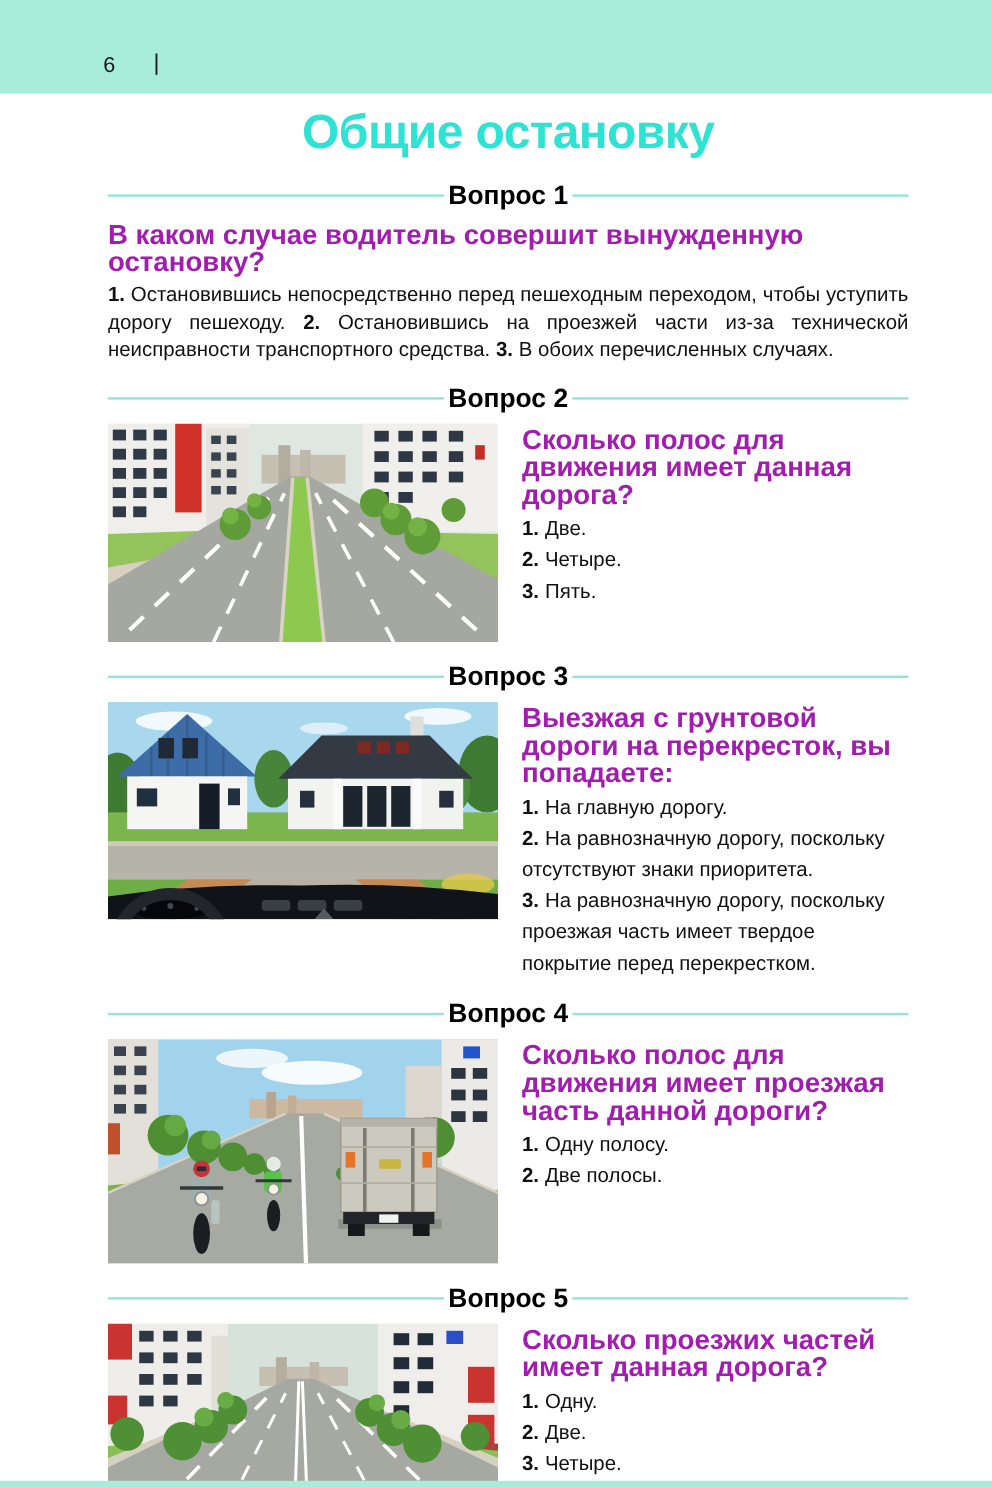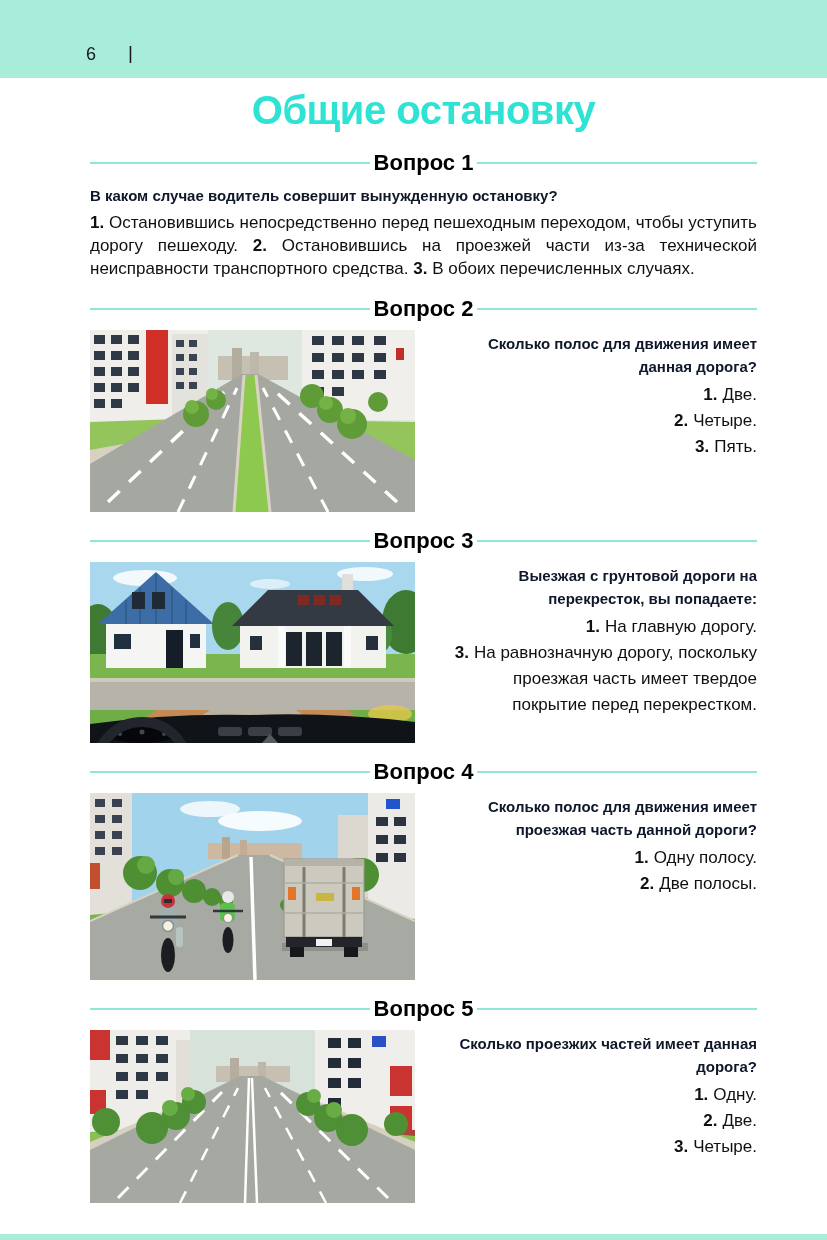--- a/index.html
+++ b/index.html
@@ -34,29 +34,29 @@
     color:#2ee3d3; letter-spacing:-0.5px;
   }
   .qheader { display:flex; align-items:center; gap:4px; margin:0 0 8px 0; }
   .qheader .rule { flex:1; height:2px; background:#8fe6d9; }
   .qlabel { font-size:22px; font-weight:bold; color:#000; white-space:nowrap; }
 
   .qsec { margin-top:0; }
   .qsec + .qsec { margin-top:16px; }
 
   .redq {
-    color:#0f172a; font-weight:bold;
-    font-size:15px; line-height:23px; margin:2px 0 4px 0;
+    color:#a21caf; font-weight:bold;
+    font-size:23px; line-height:23px; margin:2px 0 4px 0;
   }
   .qbody {
     font-size:17px; line-height:23px; text-align:justify; margin:0;
   }
   .qbody b { font-weight:bold; }
 
-  .qrow { display:flex; gap:20px;text-align:right; }
+  .qrow { display:flex; gap:20px; }
   .qimg { flex:0 0 325px; width:325px; border:0; }
   .qimg svg { display:block; }
   .qcol { flex:1; min-width:0; }
   .ans { font-size:17px; line-height:26px; }
   .ans b { margin-right:5px; }
 </style>
 </head>
 <body>
 
 <div class="page">
@@ -254,20 +254,21 @@
             <circle cx="52" cy="206" r="46" fill="none" stroke="#22262c" stroke-width="10"></circle>
             <rect x="128" y="165" width="24" height="9" rx="3" fill="#3a3f46"></rect>
             <rect x="158" y="165" width="24" height="9" rx="3" fill="#3a3f46"></rect>
             <rect x="188" y="165" width="24" height="9" rx="3" fill="#3a3f46"></rect>
             <polygon points="172,181 180,172 188,181" fill="#565b62"></polygon>
           </svg>
         </div>
         <div class="qcol">
           <p class="redq">Выезжая с грунтовой дороги на перекресток, вы попадаете:</p>
           <div class="ans"><b>1.</b><span>На главную дорогу.</span></div>
+          <div class="ans"><b>2.</b><span>На равнозначную дорогу, поскольку отсутствуют знаки приоритета.</span></div>
           <div class="ans"><b>3.</b><span>На равнозначную дорогу, поскольку проезжая часть имеет твердое покрытие перед перекрестком.</span></div>
         </div>
       </div>
     </section>
 
     <section class="qsec">
       <div class="qheader">
         <span class="rule"></span>
         <span class="qlabel">Вопрос 4</span>
         <span class="rule"></span>

